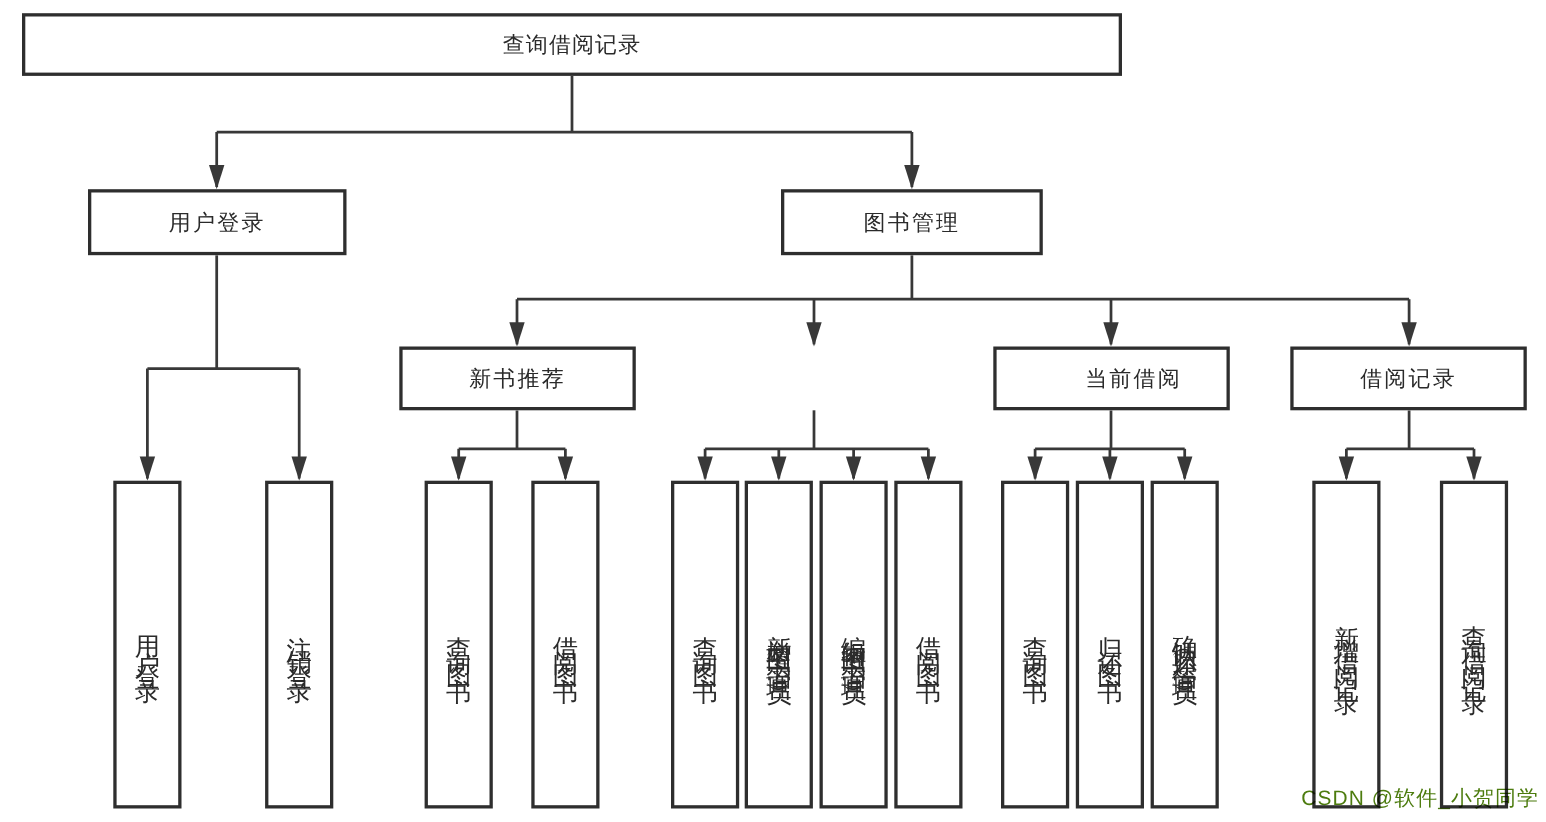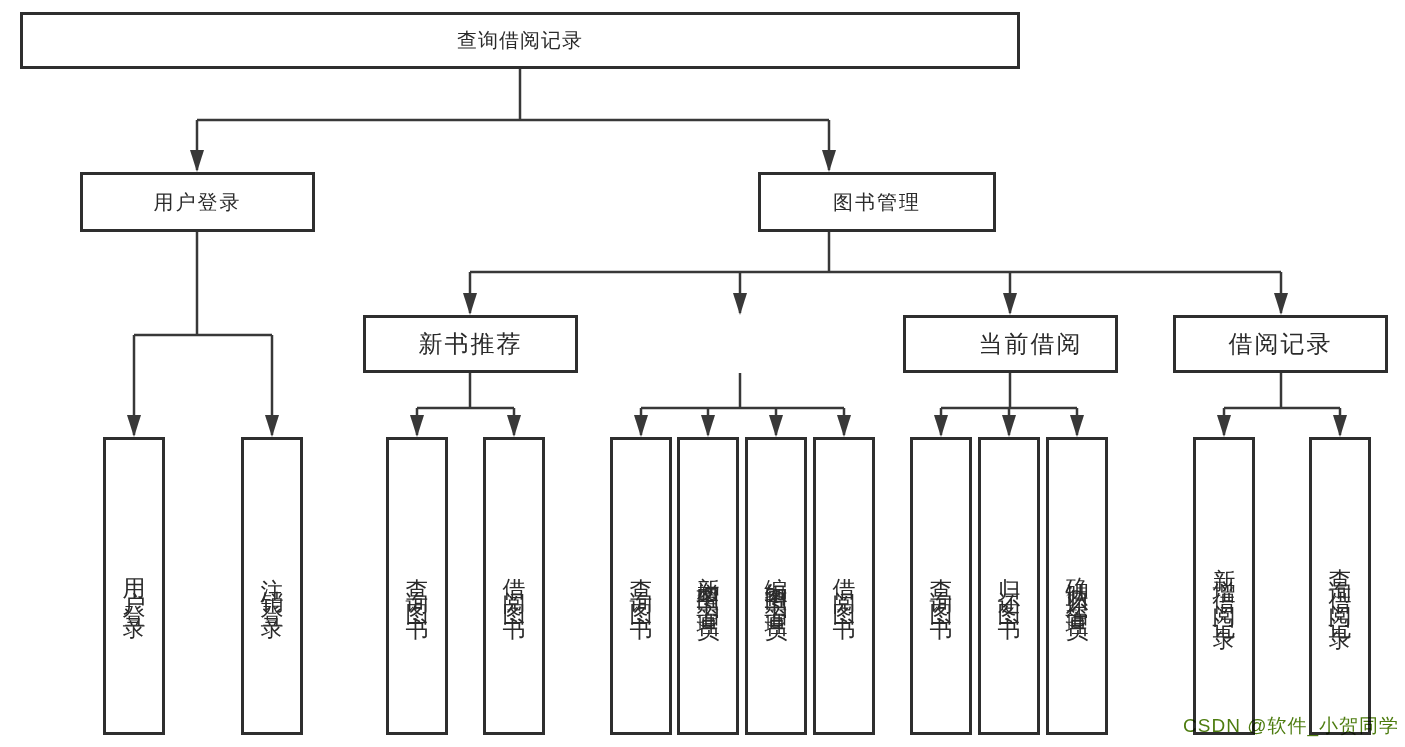--- a/index.html
+++ b/index.html
@@ -27,21 +27,21 @@
     align-items: center;
     justify-content: center;
     z-index: 2;
   }
   .root-box {
     left: 20px; top: 12px;
     width: 1000px; height: 57px;
     font-size: 20px; letter-spacing: 1px;
   }
   .l2 { top: 172px; height: 60px; font-size: 20px; letter-spacing: 2px; }
-  .l3 { top: 315px; width: 215px; height: 58px; font-size: 24px; letter-spacing: 2px; }
+  .l3 { top: 315px; width: 215px; height: 58px; font-size: 20px; letter-spacing: 2px; }
   .leaf {
     top: 437px;
     width: 62px; height: 298px;
     border-width: 3px;
   }
   .vtext {
     writing-mode: vertical-rl;
     font-size: 23px;
     line-height: 1;
     white-space: nowrap;
@@ -131,21 +131,21 @@
     </g>
   </svg>
 
   <div class="box root-box">
     <span>查询借阅记录</span>
   </div>
 
   <div class="box l2" style="left:80px; width:235px;">
     <span>用户登录</span>
   </div>
-  <div class="box l2" style="left:710px; width:238px;margin-left:48px;">
+  <div class="box l2" style="left:710px; width:238px;">
     <span>图书管理</span>
   </div>
 
   <div class="box l3" style="left:363px;">
     <span>新书推荐</span>
   </div>
   <div class="box l3" style="left:903px;padding-left:40px;">
     <span>当前借阅</span>
   </div>
   <div class="box l3" style="left:1173px;justify-content:center;">

